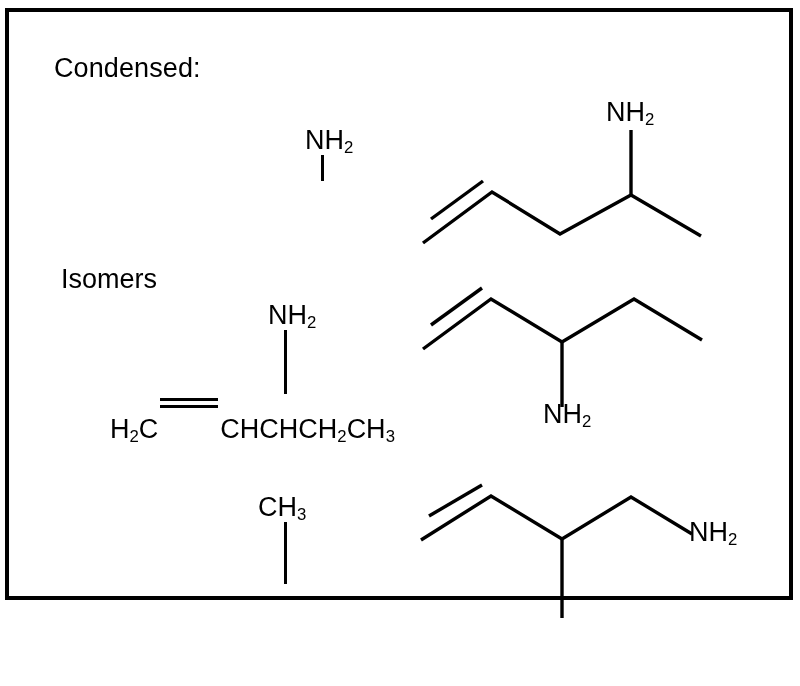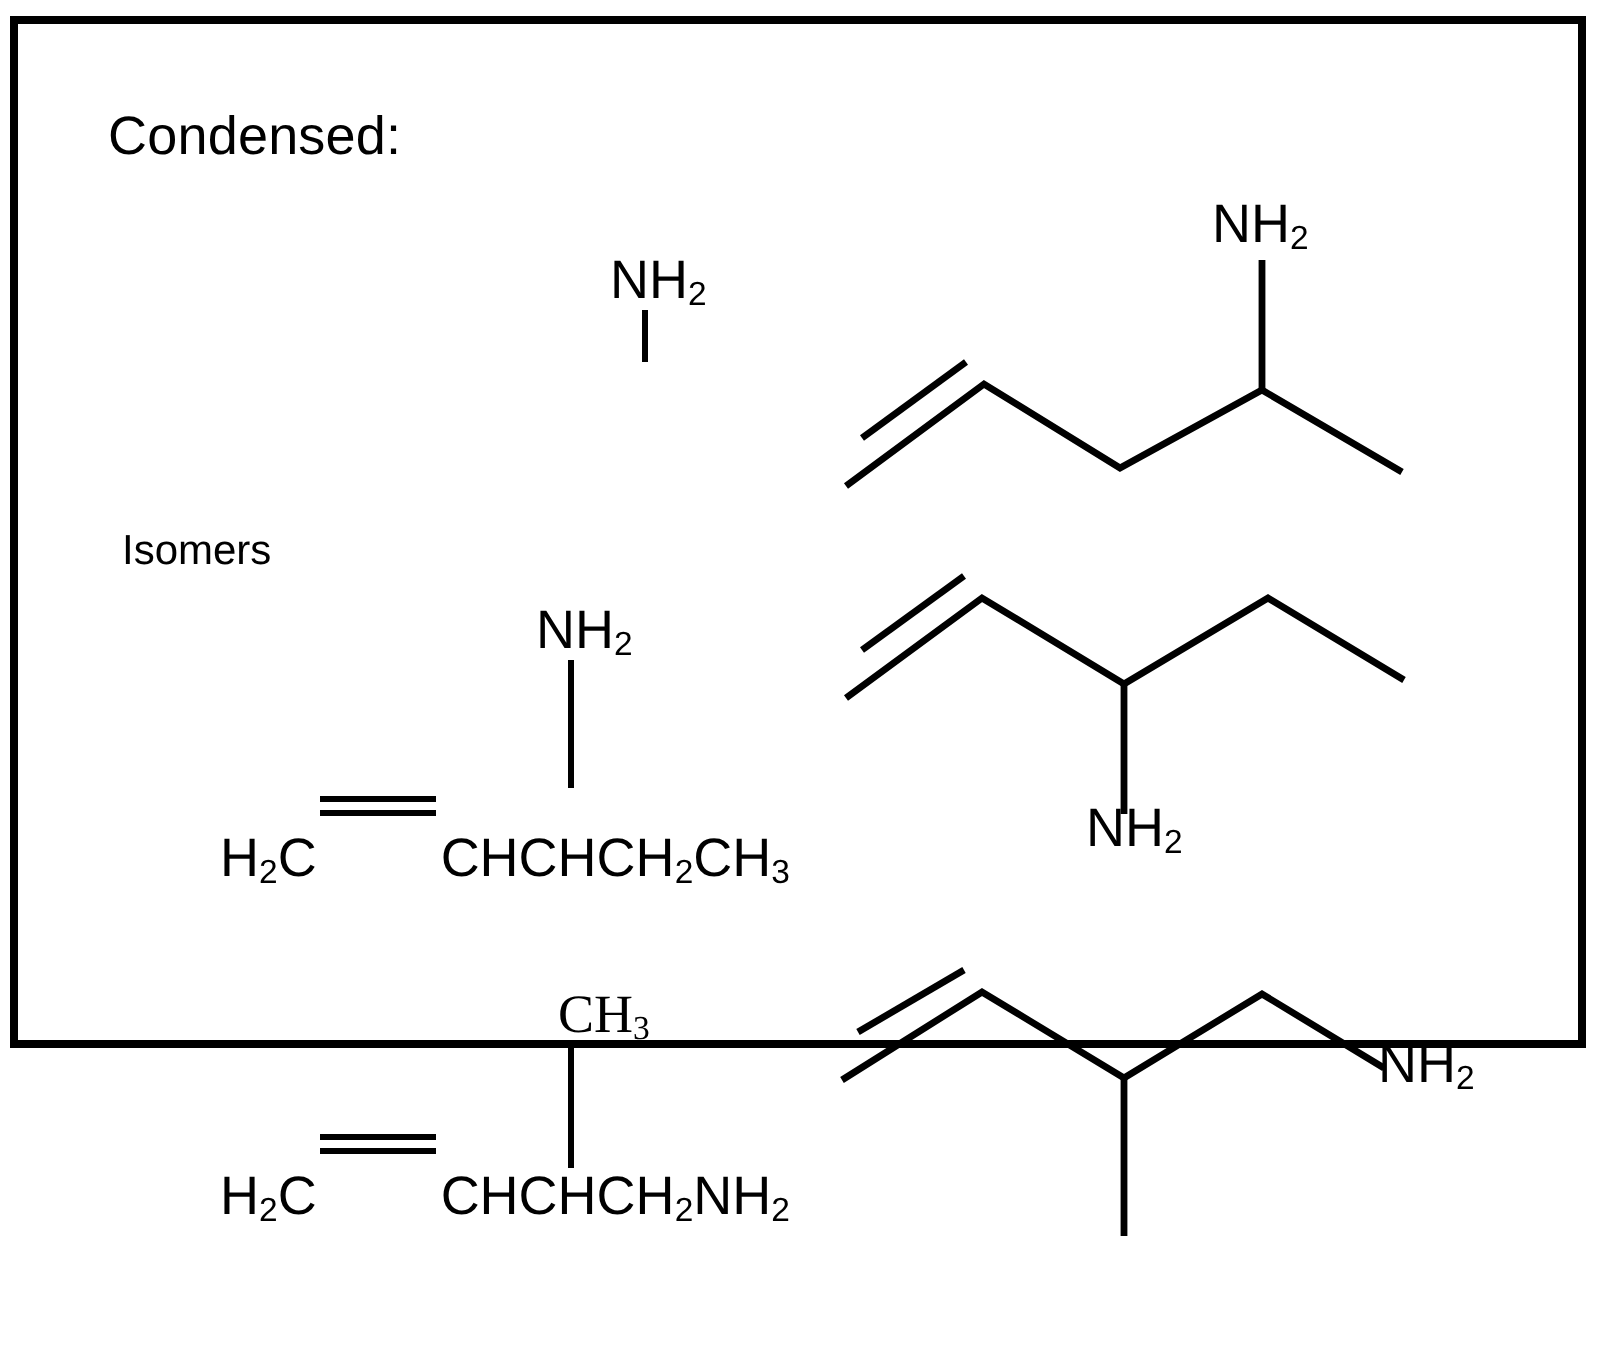--- a/index.html
+++ b/index.html
@@ -13,40 +13,40 @@
     height: 686px;
     font-family: "Liberation Sans", sans-serif;
     color: #000000;
     overflow: hidden;
   }
   #figure-frame {
     position: absolute;
     left: 5px;
     top: 8px;
     width: 788px;
-    height: 516px;
+    height: 592px;
     box-sizing: border-box;
     border: 4px solid #000000;
     background: #ffffff;
   }
   .abs { position: absolute; }
 
   .col-header {
     font-size: 27px;
     font-weight: 400;
     letter-spacing: 0.1px;
     white-space: nowrap;
   }
   #header-condensed { left: 45px;  top: 41px; }
   #header-lineangle { left: 330px; top: 41px; }
 
   #isomers-label {
     left: 52px;
     top: 252px;
-    font-size: 21px;
+    font-size: 27px;
     white-space: nowrap;
     text-align: center;
   }
 
   
   .condensed-formula {
     font-size: 27px;
     white-space: nowrap;
     letter-spacing: 0px;
   }
@@ -147,24 +147,21 @@
   <svg class="skeletal" style="left:405px; top:275px; width:300px; height:130px;" viewBox="0 0 300 130">
     <polyline points="9,62 77,12 148,55 220,12 288,53"></polyline>
     <line x1="17" y1="38" x2="68" y2="1"></line>
 
     <line x1="148" y1="55" x2="148" y2="120"></line>
   </svg>
   <div class="atom-label" style="left:534px; top:387px;">
     <span>NH</span><sub>2</sub>
   </div>
 
-  <div class="abs condensed-formula" style="left:101px; top:568px;">
-    <span>H</span><sub>2</sub><span>C</span><span class="dbond"></span><span>CHCHCH</span><sub>2</sub><span>NH</span><sub>2</sub>
-  </div>
-  <div class="substituent" style="left:270px; top:480px;font-family:Liberation Serif, serif;">
+  <div class="substituent" style="left:249px; top:480px;">
     <span>CH</span><sub>3</sub>
   </div>
   <div class="vbond" style="left:275px; top:510px; height:62px;"></div>
 
   <svg class="skeletal" style="left:405px; top:470px; width:300px; height:145px;" viewBox="0 0 300 145">
     <polyline points="7,58 77,14 148,57 217,15 278,52"></polyline>
     <line x1="15" y1="34" x2="68" y2="3"></line>
 
     <line x1="148" y1="57" x2="148" y2="136"></line>
   </svg>

